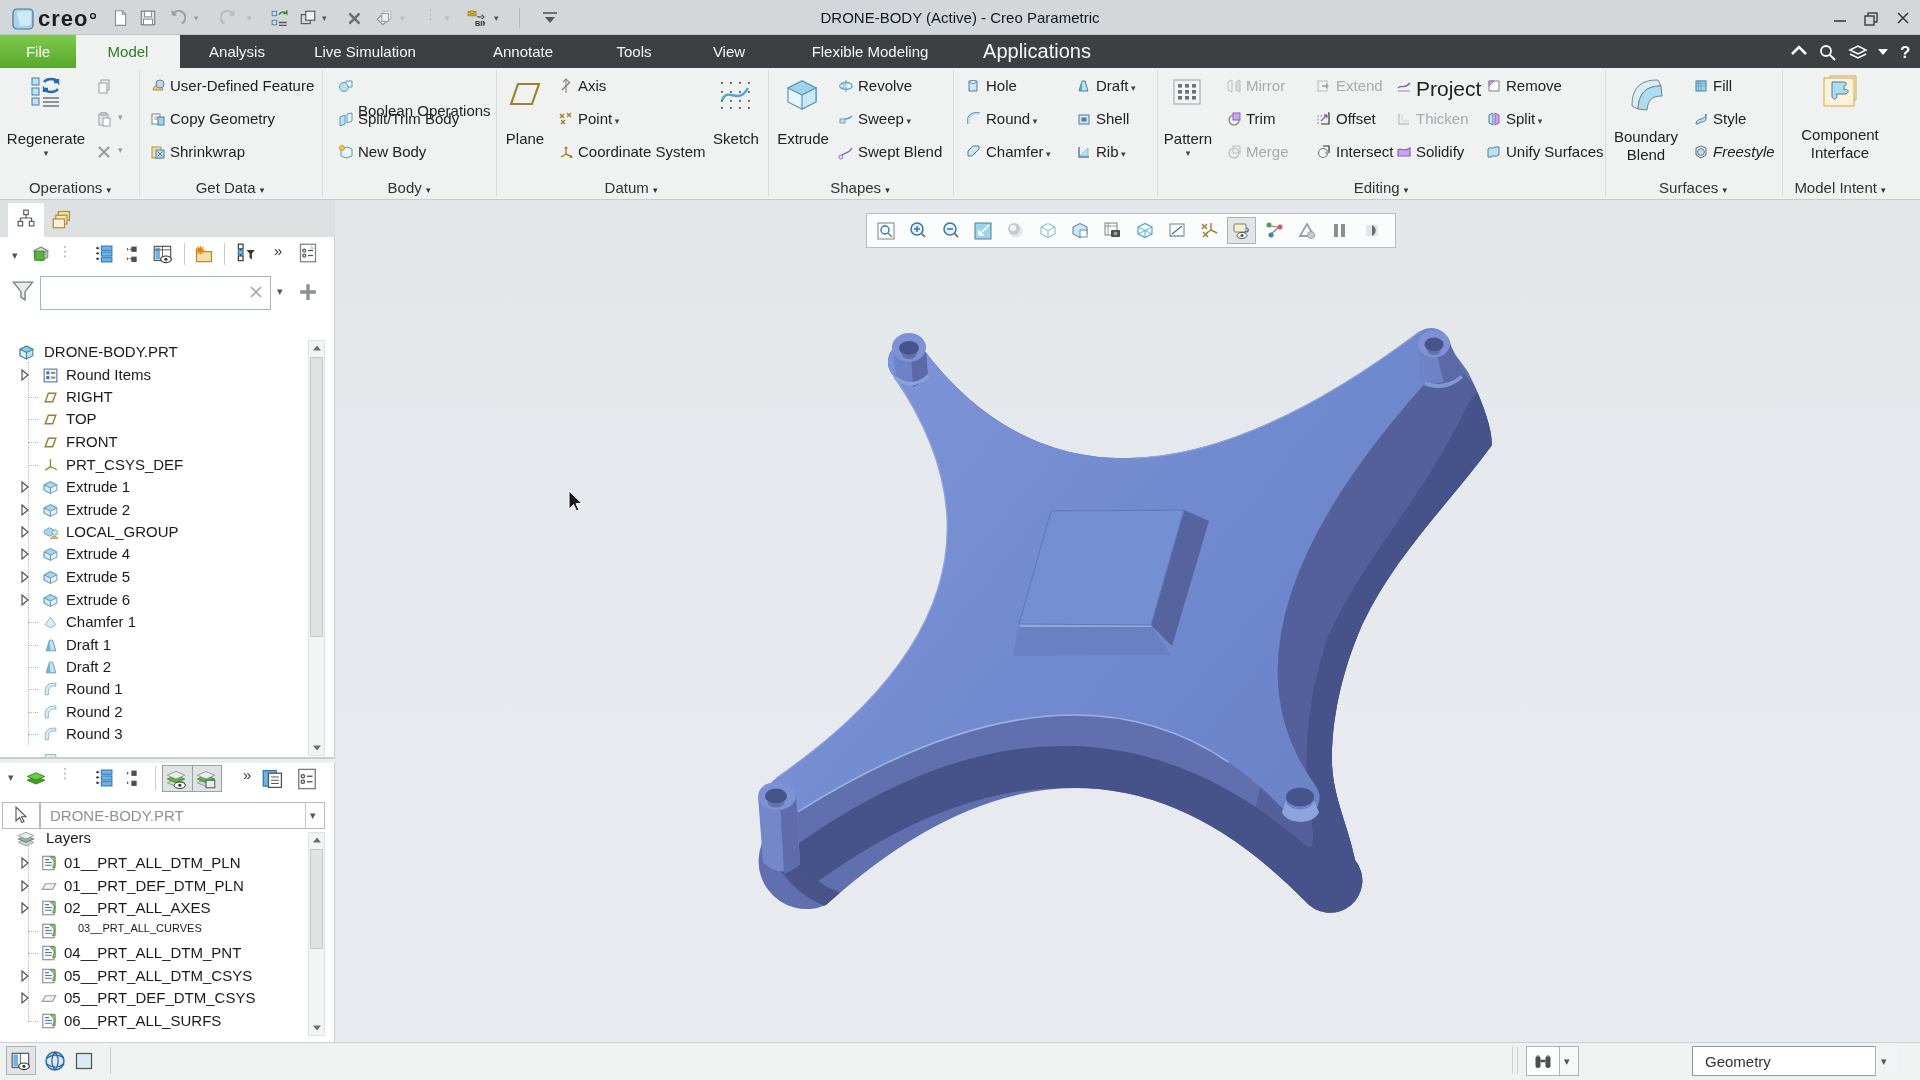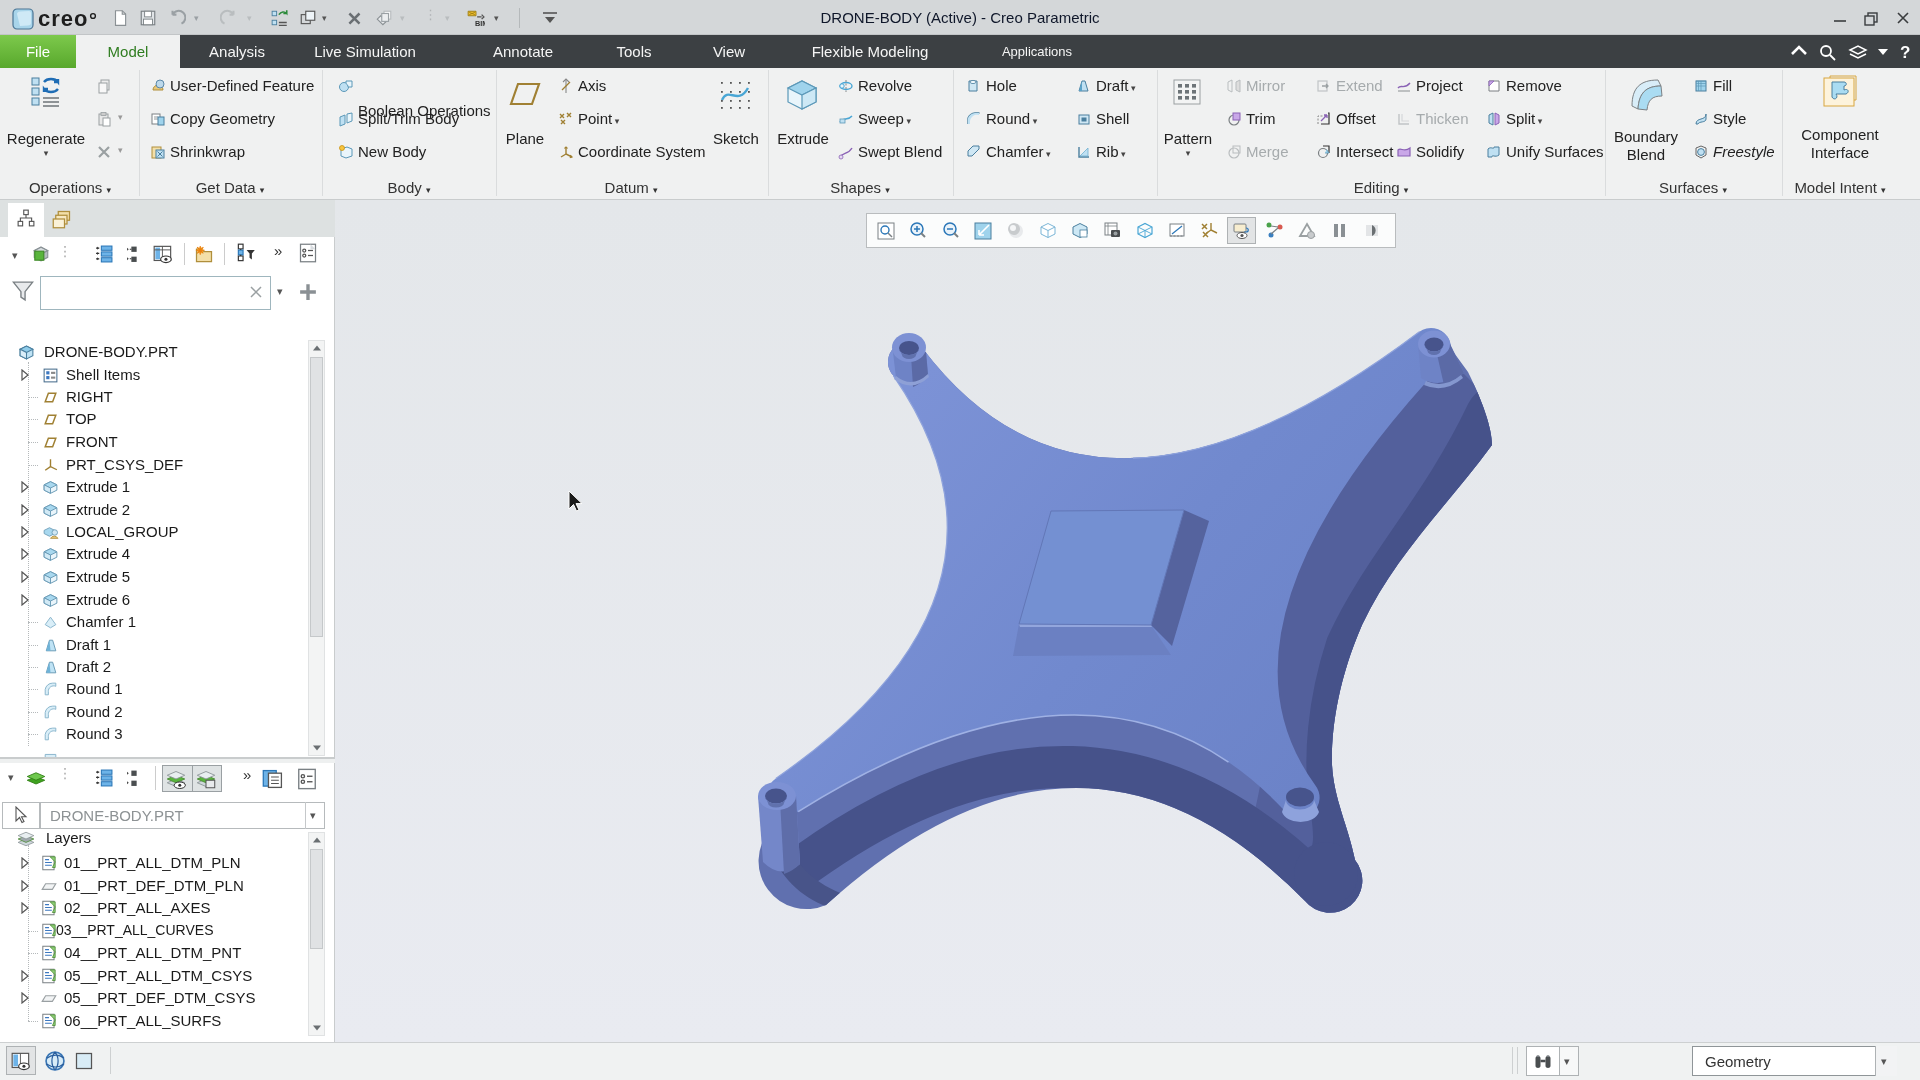--- a/index.html
+++ b/index.html
@@ -72,21 +72,21 @@
     </svg>
 <div style="position:absolute;left:0;top:35px;width:1920px;height:33px;background:#3c4043"></div>
 <div style="position:absolute;left:0;top:35px;width:76px;height:33px;background:linear-gradient(#7dc94c,#58a82c);color:#fff;font-size:15px;text-align:center;line-height:33px">File</div>
 <div style="position:absolute;left:76px;top:35px;width:104px;height:33px;background:#f0f1f1;color:#2f7d20;font-size:15px;text-align:center;line-height:33px">Model</div>
 <div style="position:absolute;left:137px;top:35px;width:200px;height:33px;color:#f5f5f5;font-size:15px;text-align:center;line-height:33px">Analysis</div>
 <div style="position:absolute;left:265px;top:35px;width:200px;height:33px;color:#f5f5f5;font-size:15px;text-align:center;line-height:33px">Live Simulation</div>
 <div style="position:absolute;left:423px;top:35px;width:200px;height:33px;color:#f5f5f5;font-size:15px;text-align:center;line-height:33px">Annotate</div>
 <div style="position:absolute;left:534px;top:35px;width:200px;height:33px;color:#f5f5f5;font-size:15px;text-align:center;line-height:33px">Tools</div>
 <div style="position:absolute;left:629px;top:35px;width:200px;height:33px;color:#f5f5f5;font-size:15px;text-align:center;line-height:33px">View</div>
 <div style="position:absolute;left:770px;top:35px;width:200px;height:33px;color:#f5f5f5;font-size:15px;text-align:center;line-height:33px">Flexible Modeling</div>
-<div style="position:absolute;left:937px;top:35px;width:200px;height:33px;color:#f5f5f5;font-size:13px;text-align:center;line-height:33px">Applications</div>
+<div style="position:absolute;left:937px;top:35px;width:200px;height:33px;color:#f5f5f5;font-size:20px;text-align:center;line-height:33px">Applications</div>
 <svg style="position:absolute;left:1790px;top:42px;" width="130" height="20" viewBox="0 0 130 20">
       <path d="M2 12 L9 5 L16 12" fill="none" stroke="#fff" stroke-width="2.6"></path>
       <circle cx="36" cy="9" r="5" fill="none" stroke="#fff" stroke-width="1.8"></circle>
       <path d="M40 13 L45 18" stroke="#fff" stroke-width="1.8"></path>
       <path d="M60 8 L68 4 L76 8 L68 12 Z M60 12 L68 16 L76 12" fill="none" stroke="#fff" stroke-width="1.5"></path>
       <path d="M88 7 L93 13 L98 7 Z" fill="#fff"></path>
       <text x="110" y="16" font-size="17" fill="#fff" font-family="Liberation Sans" font-weight="bold">?</text>
     </svg>
 <div style="position:absolute;left:0;top:68px;width:1920px;height:132px;background:#f0f1f1;border-bottom:1px solid #c9cccd"></div>
 <div style="position:absolute;left:139px;top:70px;width:1px;height:126px;background:#dadcdd"></div>
@@ -297,21 +297,21 @@
 <svg style="position:absolute;left:1316px;top:144px;" width="16" height="16" viewBox="0 0 16 16">
       <circle cx="7" cy="9" r="4.5" fill="none" stroke="#7a7f82" stroke-width="1.2"></circle>
       <path d="M7 2 L13 2 L13 9" fill="none" stroke="#333" stroke-width="1.2"></path>
       <path d="M10.5 5.5 L13 9 L9 9" fill="#9fd3ec" stroke="#5b98b8" stroke-width="0.8"></path>
     </svg>
 <div style="position:absolute;left:1336px;top:143px;font-size:15px;color:#222;white-space:nowrap;">Intersect</div>
 <svg style="position:absolute;left:1396px;top:78px;" width="16" height="16" viewBox="0 0 16 16">
       <path d="M2 10 C5 6 8 12 14 5" fill="none" stroke="#8a62b5" stroke-width="1.4"></path>
       <path d="M2 13 L14 13" stroke="#9aa0a2" stroke-width="1.2"></path>
     </svg>
-<div style="position:absolute;left:1416px;top:77px;font-size:15px;color:#222;white-space:nowrap;">Project</div>
+<div style="position:absolute;left:1416px;top:77px;font-size:21px;color:#222;white-space:nowrap;">Project</div>
 <svg style="position:absolute;left:1396px;top:111px;" width="16" height="16" viewBox="0 0 16 16">
       <path d="M3 3 L3 13 L13 13" fill="none" stroke="#c0c4c6" stroke-width="1.4"></path>
       <path d="M6 3 L6 10 L13 10" fill="none" stroke="#d5d8da" stroke-width="1.2"></path>
     </svg>
 <div style="position:absolute;left:1416px;top:110px;font-size:15px;color:#a6abad;white-space:nowrap;">Thicken</div>
 <svg style="position:absolute;left:1396px;top:144px;" width="16" height="16" viewBox="0 0 16 16">
       <path d="M2 12 L2 6 C5 3 8 9 14 4 L14 12 Z" fill="#c9a7e8" stroke="#8a62b5" stroke-width="1.2"></path>
     </svg>
 <div style="position:absolute;left:1416px;top:143px;font-size:15px;color:#222;white-space:nowrap;">Solidify</div>
 <svg style="position:absolute;left:1486px;top:78px;" width="16" height="16" viewBox="0 0 16 16">
@@ -584,21 +584,21 @@
 <svg style="position:absolute;left:20px;top:369px;" width="10" height="12" viewBox="0 0 10 12">
       <path d="M2 1 L8 6 L2 11 Z" fill="none" stroke="#555" stroke-width="1.2"></path>
     </svg>
 <svg style="position:absolute;left:42px;top:367px;" width="17" height="17" viewBox="0 0 16 16">
       <rect x="2" y="2" width="12" height="12" fill="#fff" stroke="#4a6f8e"></rect>
       <rect x="4" y="4" width="3" height="3" fill="#3d78c0"></rect>
       <rect x="8.5" y="4.5" width="4" height="2" fill="#888"></rect>
       <rect x="4" y="8.5" width="3" height="3" fill="#3d78c0"></rect>
       <rect x="8.5" y="9" width="4" height="2" fill="#888"></rect>
     </svg>
-<div style="position:absolute;left:66px;top:366px;font-size:15px;color:#1a1a1a;white-space:nowrap;">Shell Items</div>
+<div style="position:absolute;left:66px;top:366px;font-size:15px;color:#1a1a1a;white-space:nowrap;">Round Items</div>
 <div style="position:absolute;left:28px;top:397px;width:10px;height:1px;border-top:1px dotted #b5b9bb"></div>
 <svg style="position:absolute;left:42px;top:389px;" width="17" height="17" viewBox="0 0 16 16">
       <path d="M3 12 L6 4 L13 4 L10 12 Z" fill="none" stroke="#a08033" stroke-width="1.4"></path>
     </svg>
 <div style="position:absolute;left:66px;top:388px;font-size:15px;color:#1a1a1a;white-space:nowrap;">RIGHT</div>
 <div style="position:absolute;left:28px;top:419px;width:10px;height:1px;border-top:1px dotted #b5b9bb"></div>
 <svg style="position:absolute;left:42px;top:411px;" width="17" height="17" viewBox="0 0 16 16">
       <path d="M3 12 L6 4 L13 4 L10 12 Z" fill="none" stroke="#a08033" stroke-width="1.4"></path>
     </svg>
 <div style="position:absolute;left:66px;top:410px;font-size:15px;color:#1a1a1a;white-space:nowrap;">TOP</div>
@@ -798,21 +798,21 @@
       <path d="M4.5 5 L8 5 M4.5 7.5 L10.5 7.5 M4.5 10 L10.5 10" stroke="#3d78c0" stroke-width="1"></path>
       <path d="M9 2.5 L13.5 7 L11 12 L13.5 12 L13.5 2.5 Z" fill="#8fd078" stroke="#4a8a34" stroke-width="0.7"></path>
     </svg>
 <div style="position:absolute;left:64px;top:899px;font-size:15px;color:#1a1a1a;white-space:nowrap;">02__PRT_ALL_AXES</div>
 <div style="position:absolute;left:28px;top:931px;width:10px;height:1px;border-top:1px dotted #b5b9bb"></div>
 <svg style="position:absolute;left:40px;top:922px;" width="18" height="18" viewBox="0 0 16 16">
       <rect x="2.5" y="2" width="10" height="12" fill="#fff" stroke="#7a8084" stroke-width="0.9"></rect>
       <path d="M4.5 5 L8 5 M4.5 7.5 L10.5 7.5 M4.5 10 L10.5 10" stroke="#3d78c0" stroke-width="1"></path>
       <path d="M9 2.5 L13.5 7 L11 12 L13.5 12 L13.5 2.5 Z" fill="#8fd078" stroke="#4a8a34" stroke-width="0.7"></path>
     </svg>
-<div style="position:absolute;left:56px;top:922px;font-size:14px;color:#1a1a1a;white-space:nowrap;">03__PRT_ALL_CURVES</div>
+<div style="position:absolute;left:78px;top:922px;font-size:11px;color:#1a1a1a;white-space:nowrap;">03__PRT_ALL_CURVES</div>
 <div style="position:absolute;left:28px;top:953px;width:10px;height:1px;border-top:1px dotted #b5b9bb"></div>
 <svg style="position:absolute;left:40px;top:944px;" width="18" height="18" viewBox="0 0 16 16">
       <rect x="2.5" y="2" width="10" height="12" fill="#fff" stroke="#7a8084" stroke-width="0.9"></rect>
       <path d="M4.5 5 L8 5 M4.5 7.5 L10.5 7.5 M4.5 10 L10.5 10" stroke="#3d78c0" stroke-width="1"></path>
       <path d="M9 2.5 L13.5 7 L11 12 L13.5 12 L13.5 2.5 Z" fill="#8fd078" stroke="#4a8a34" stroke-width="0.7"></path>
     </svg>
 <div style="position:absolute;left:64px;top:944px;font-size:15px;color:#1a1a1a;white-space:nowrap;">04__PRT_ALL_DTM_PNT</div>
 <svg style="position:absolute;left:20px;top:970px;" width="10" height="12" viewBox="0 0 10 12">
       <path d="M2 1 L8 6 L2 11 Z" fill="none" stroke="#555" stroke-width="1.2"></path>
     </svg>

